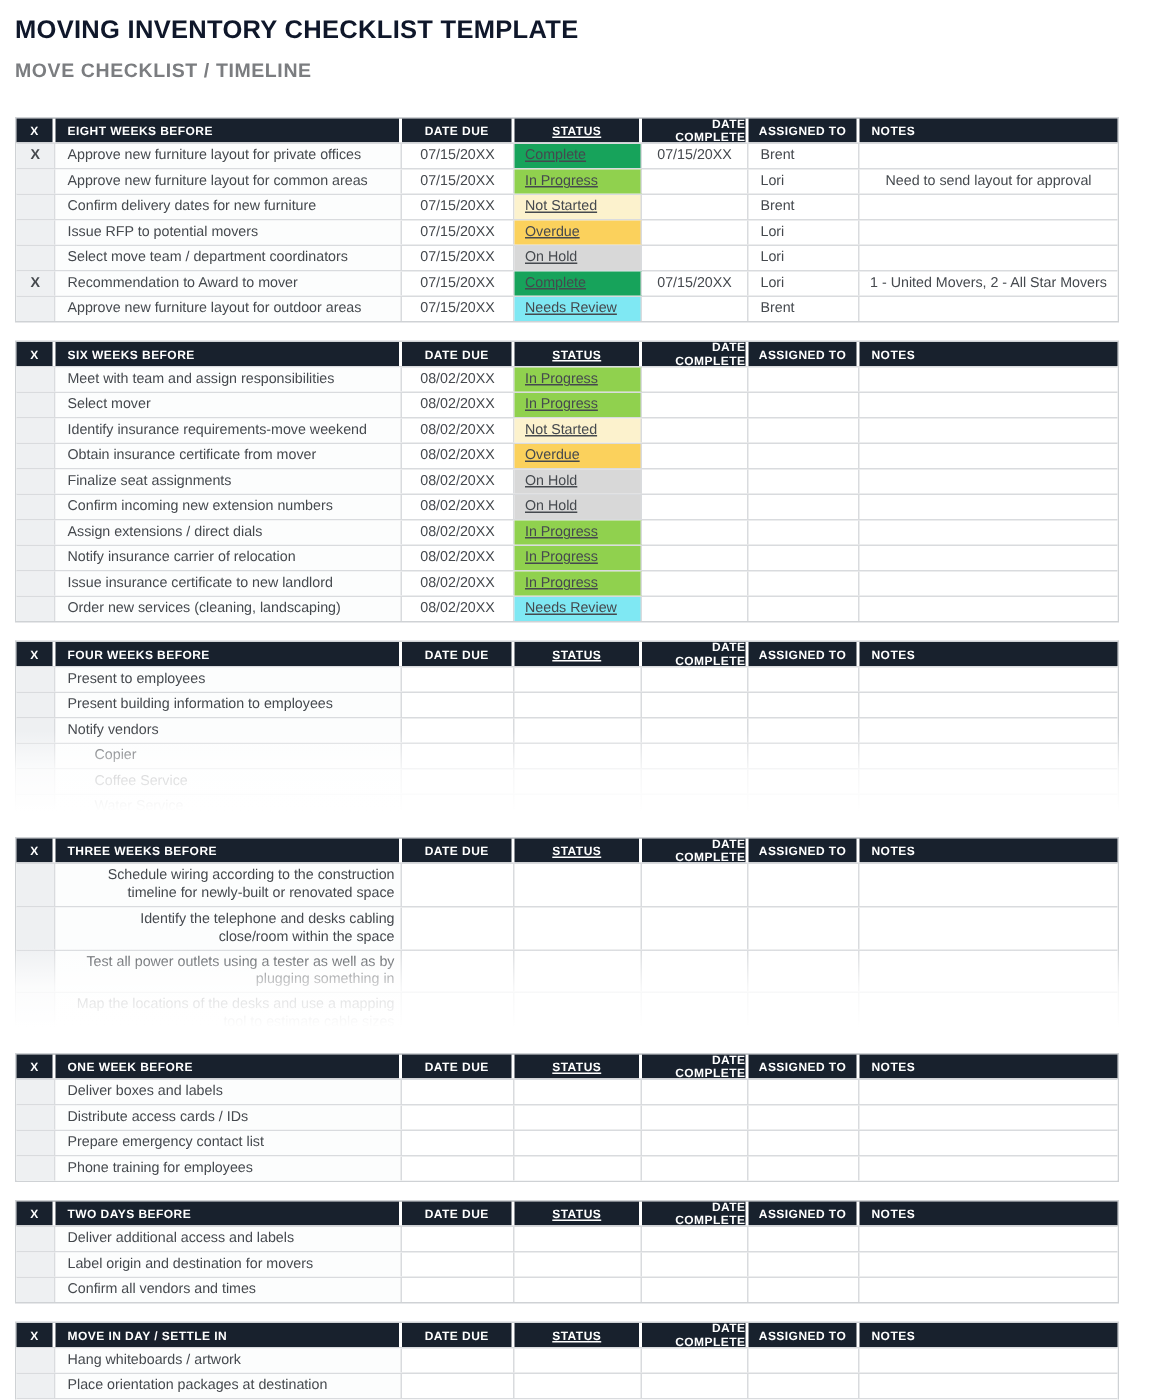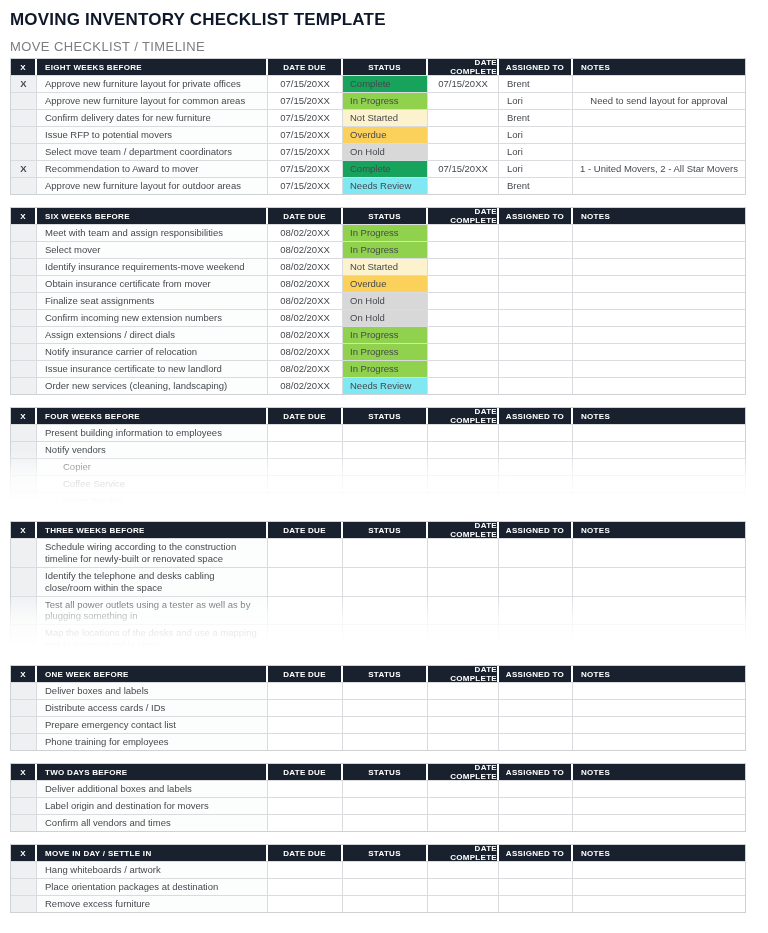--- a/index.html
+++ b/index.html
@@ -9,22 +9,22 @@
     overflow: hidden;
     font-family: "Liberation Sans", sans-serif;
   }
   .page { padding: 8px 12px 0 10px; }
   h1 {
     margin: 2px 0 0 0;
     font-size: 17px; font-weight: bold;
     color: #0f172a; letter-spacing: 0.2px;
   }
   h2 {
-    margin: 9px 0 4px 0;
-    font-size: 13px; font-weight: normal;
+    margin: 9px 0 24px 0;
+    font-size: 13px; font-weight: bold;
     color: #7b7d80; letter-spacing: 0.4px;
   }
   .section {
     border: 1px solid #cfd2d5;
     margin-bottom: 12px;
     position: relative;
     width: 736px;
     box-sizing: border-box;
   }
   .hrow, .row { display: flex; width: 100%; }
@@ -37,23 +37,23 @@
     font-size: 8px; font-weight: bold;
     letter-spacing: 0.3px;
     display: flex; align-items: center; justify-content: center;
     box-sizing: border-box;
     border-right: 2px solid #ffffff;
     text-transform: uppercase;
   }
   .hcell:last-child { border-right: none; }
   .hcell.left { justify-content: flex-start; padding-left: 8px; }
   .c-mark  { width: 26px;  flex: 0 0 26px; }
-  .c-task  { width: 231px; flex: 0 0 231px; }
+  .c-task  { width: 231px; flex: 0 0 231px; text-align: right; }
   .c-due   { width: 75px;  flex: 0 0 75px; }
-  .c-status{ width: 85px;  flex: 0 0 85px; }
+  .c-status{ width: 85px;  flex: 0 0 85px; text-decoration: underline; }
   .c-done  { width: 71px;  flex: 0 0 71px; text-align: right; }
   .c-who   { width: 74px;  flex: 0 0 74px; }
   .c-notes { flex: 1 1 auto; }
   .row { border-top: 1px solid #d9dbde; background: #ffffff; }
   .row .cell {
     box-sizing: border-box;
     border-right: 1px solid #d9dbde;
     min-height: 16px;
     font-size: 9.5px; color: #45494e;
     display: flex; align-items: center;
@@ -295,20 +295,29 @@
     <div class="hrow">
       <div class="hcell c-mark">X</div>
       <div class="hcell c-task left">FOUR WEEKS BEFORE</div>
       <div class="hcell c-due">DATE DUE</div>
       <div class="hcell c-status">STATUS</div>
       <div class="hcell c-done">DATE COMPLETE</div>
       <div class="hcell c-who">ASSIGNED TO</div>
       <div class="hcell c-notes left">NOTES</div>
     </div>
     <div class="body">
+  <div class="row">
+    <div class="cell c-mark mark"></div>
+    <div class="cell c-task task">Present to employees</div>
+    <div class="cell c-due date"></div>
+    <div class="cell c-status status"></div>
+    <div class="cell c-done date"></div>
+    <div class="cell c-who who"></div>
+    <div class="cell c-notes notes"></div>
+  </div>
 
   <div class="row">
     <div class="cell c-mark mark"></div>
     <div class="cell c-task task">Present building information to employees</div>
     <div class="cell c-due date"></div>
     <div class="cell c-status status"></div>
     <div class="cell c-done date"></div>
     <div class="cell c-who who"></div>
     <div class="cell c-notes notes"></div>
   </div>
@@ -470,21 +479,21 @@
       <div class="hcell c-task left">TWO DAYS BEFORE</div>
       <div class="hcell c-due">DATE DUE</div>
       <div class="hcell c-status">STATUS</div>
       <div class="hcell c-done">DATE COMPLETE</div>
       <div class="hcell c-who">ASSIGNED TO</div>
       <div class="hcell c-notes left">NOTES</div>
     </div>
     <div class="body">
   <div class="row">
     <div class="cell c-mark mark"></div>
-    <div class="cell c-task task">Deliver additional boxes and labels</div>
+    <div class="cell c-task task">Deliver additional access and labels</div>
     <div class="cell c-due date"></div>
     <div class="cell c-status status"></div>
     <div class="cell c-done date"></div>
     <div class="cell c-who who"></div>
     <div class="cell c-notes notes"></div>
   </div>
 
   <div class="row">
     <div class="cell c-mark mark"></div>
     <div class="cell c-task task">Label origin and destination for movers</div>

